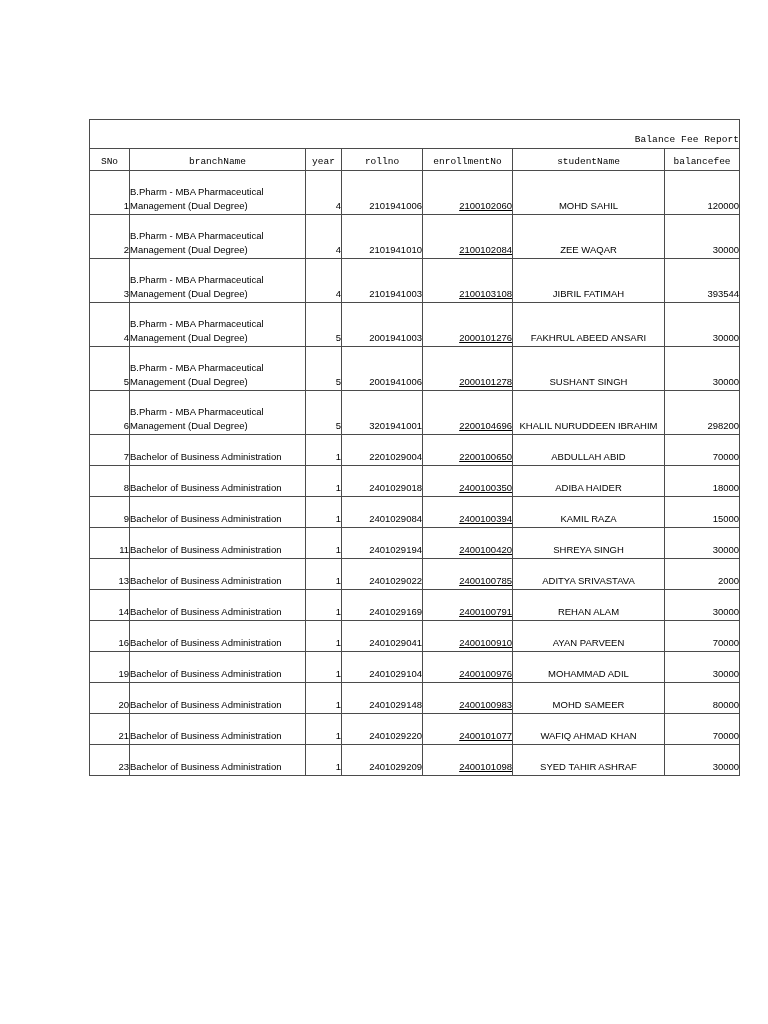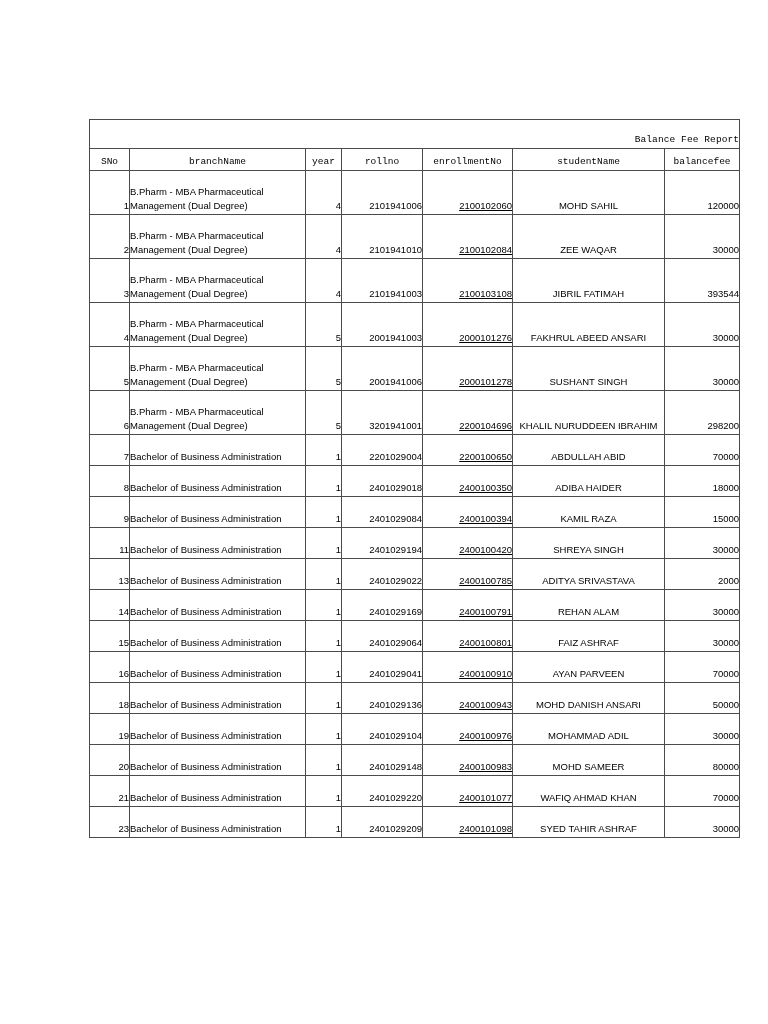--- a/index.html
+++ b/index.html
@@ -240,45 +240,27 @@
           <tr class="data">
             <td class="sno">14</td>
             <td class="branch">Bachelor of Business Administration</td>
             <td class="year">1</td>
             <td class="roll">2401029169</td>
             <td class="enr">2400100791</td>
             <td class="stud">REHAN ALAM</td>
             <td class="bal">30000</td>
           </tr>
           <tr class="data">
-            <td class="sno">15</td>
-            <td class="branch">Bachelor of Business Administration</td>
-            <td class="year">1</td>
-            <td class="roll">2401029064</td>
-            <td class="enr">2400100801</td>
-            <td class="stud">FAIZ ASHRAF</td>
-            <td class="bal">30000</td>
-          </tr>
-          <tr class="data">
             <td class="sno">16</td>
             <td class="branch">Bachelor of Business Administration</td>
             <td class="year">1</td>
             <td class="roll">2401029041</td>
             <td class="enr">2400100910</td>
             <td class="stud">AYAN PARVEEN</td>
             <td class="bal">70000</td>
-          </tr>
-          <tr class="data">
-            <td class="sno">18</td>
-            <td class="branch">Bachelor of Business Administration</td>
-            <td class="year">1</td>
-            <td class="roll">2401029136</td>
-            <td class="enr">2400100943</td>
-            <td class="stud">MOHD DANISH ANSARI</td>
-            <td class="bal">50000</td>
           </tr>
           <tr class="data">
             <td class="sno">19</td>
             <td class="branch">Bachelor of Business Administration</td>
             <td class="year">1</td>
             <td class="roll">2401029104</td>
             <td class="enr">2400100976</td>
             <td class="stud">MOHAMMAD ADIL</td>
             <td class="bal">30000</td>
           </tr>

